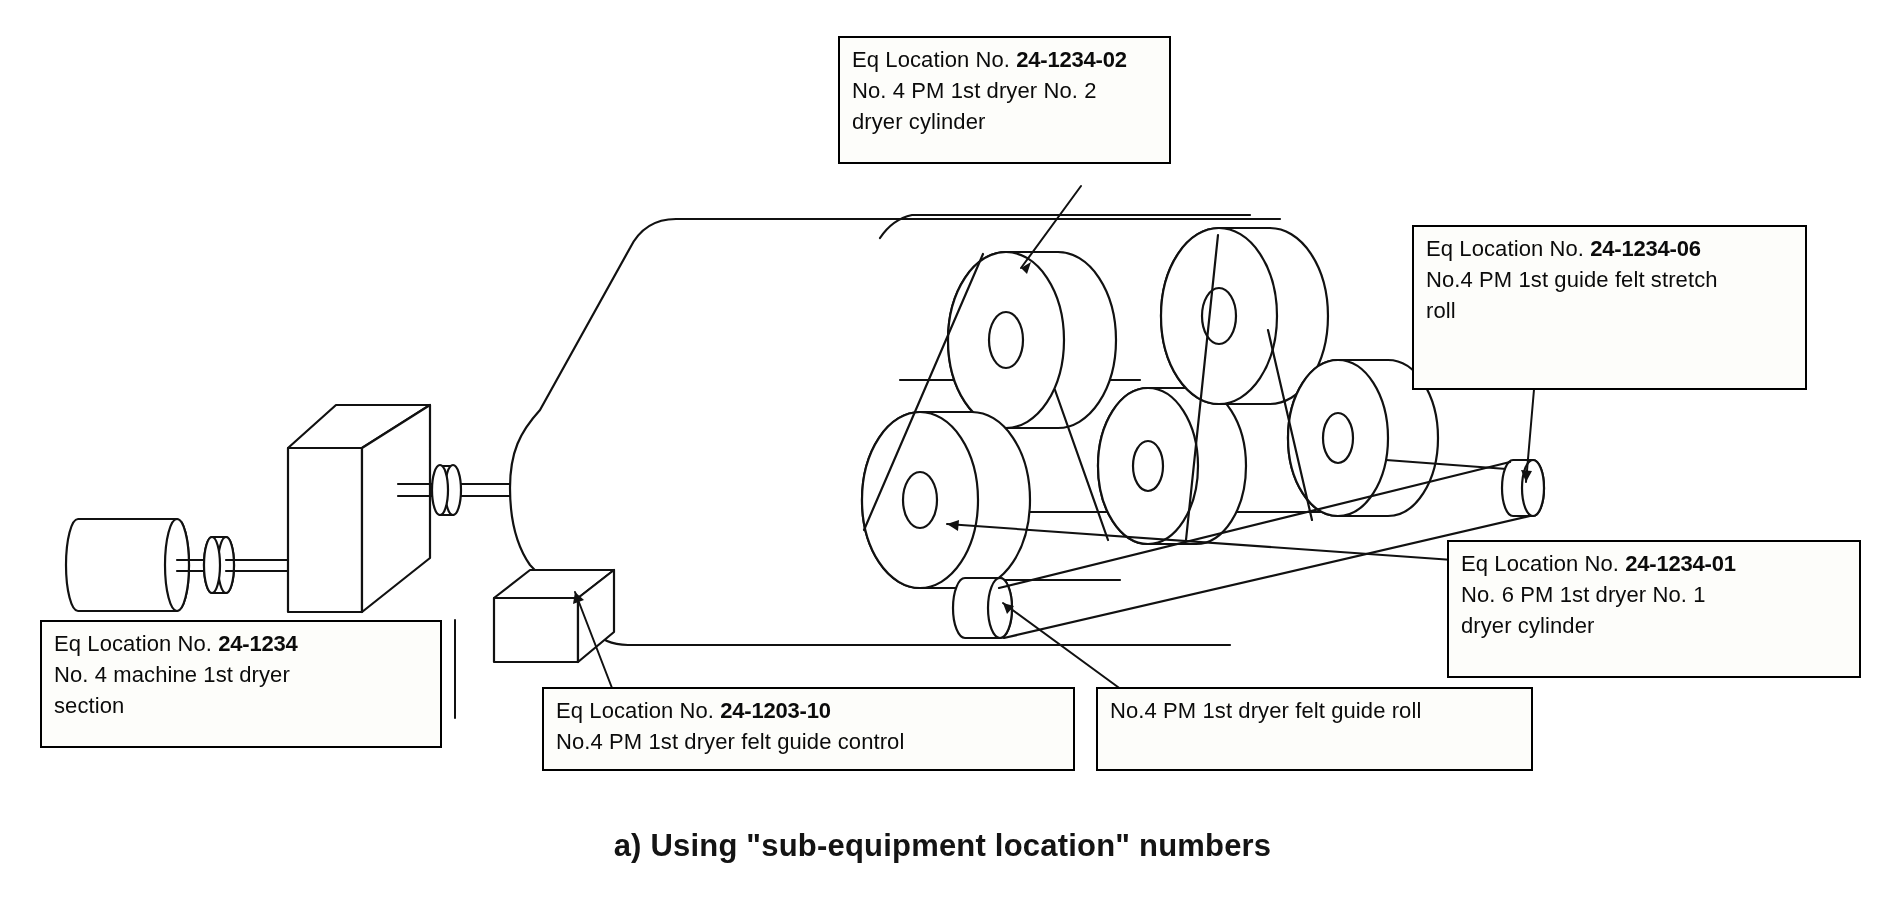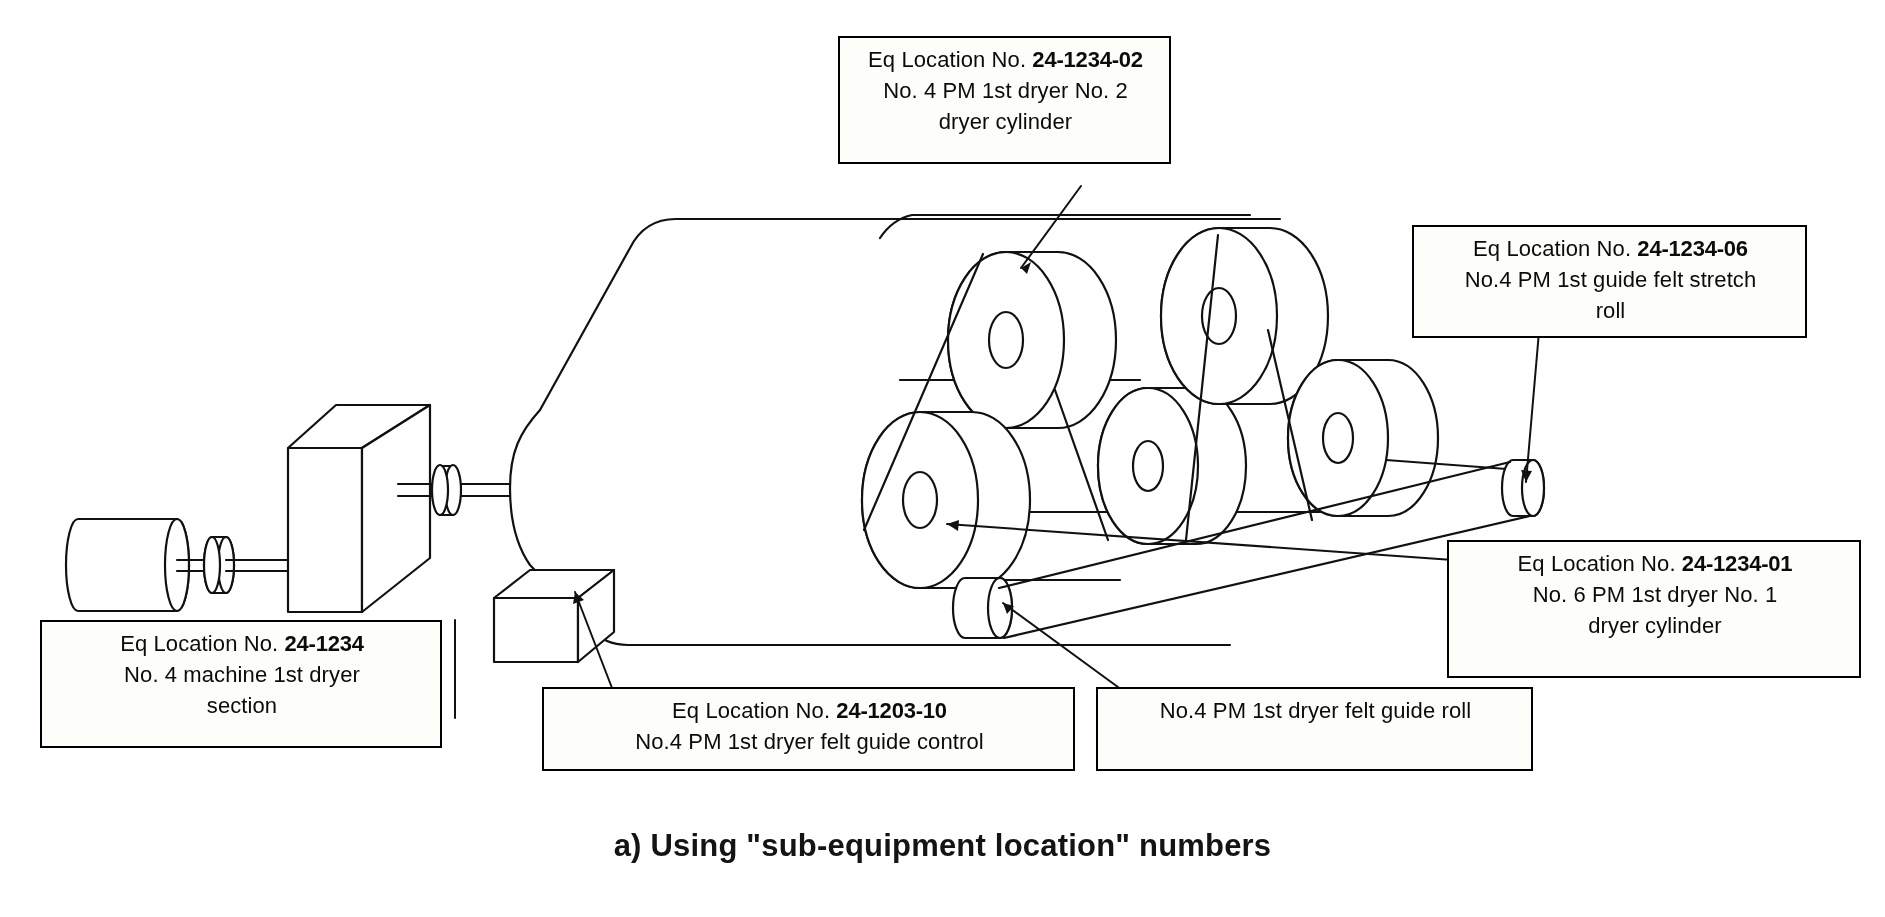--- a/index.html
+++ b/index.html
@@ -32,21 +32,20 @@
     background: #fdfdfa;
     padding: 7px 10px 7px 12px;
     font-size: 22px;
     line-height: 1.40;
     color: #0b0b0b;
     letter-spacing: 0.1px;
   }
   .callout .ln {
     white-space: nowrap;
     display: block;
-    text-align: center;
   }
   .callout b {
     font-weight: bold;
     letter-spacing: -0.2px;
   }
   #caption {
     position: absolute;
     left: 0;
     top: 828px;
     width: 1885px;
@@ -208,21 +207,21 @@
 
     </g>
   </svg>
 
   <div class="callout" id="callout-0" style="left:838px; top:36px; width:333px; height:128px;">
     <span class="ln"><span>Eq Location No. </span><b>24-1234-02</b></span>
     <span class="ln">No. 4 PM 1st dryer No. 2</span>
     <span class="ln">dryer cylinder</span>
   </div>
 
-  <div class="callout" id="callout-1" style="left:1412px; top:225px; width:395px; height:113px;">
+  <div class="callout" id="callout-1" style="left:1412px; top:225px; width:395px; height:165px;">
     <span class="ln"><span>Eq Location No. </span><b>24-1234-06</b></span>
     <span class="ln">No.4 PM 1st guide felt stretch</span>
     <span class="ln">roll</span>
   </div>
 
   <div class="callout" id="callout-2" style="left:1447px; top:540px; width:414px; height:138px;">
     <span class="ln"><span>Eq Location No. </span><b>24-1234-01</b></span>
     <span class="ln">No. 6 PM 1st dryer No. 1</span>
     <span class="ln">dryer cylinder</span>
   </div>

